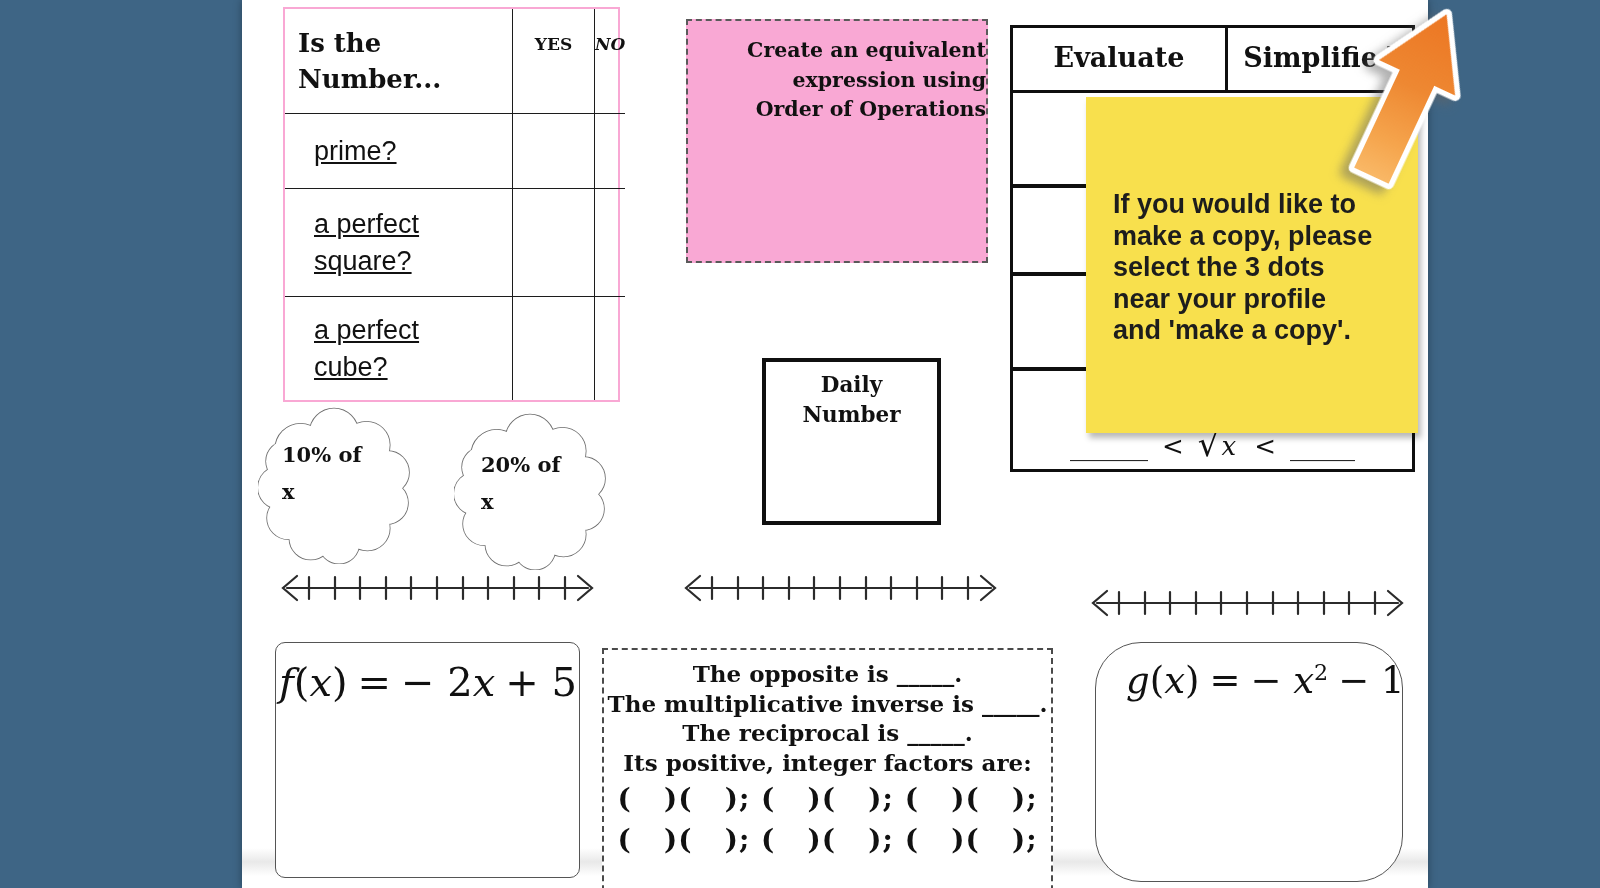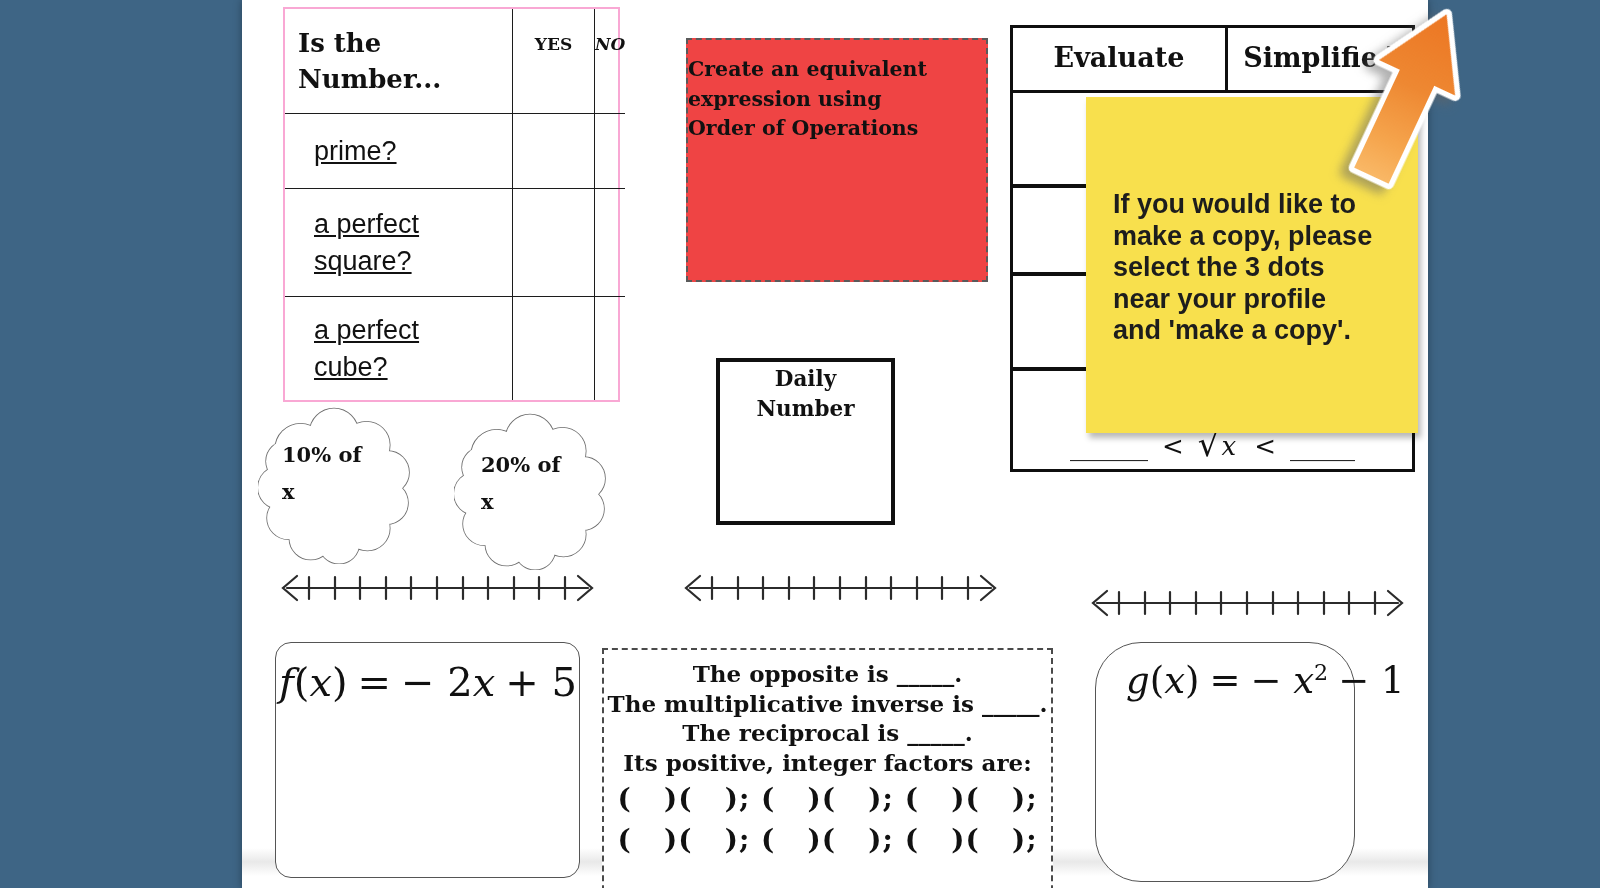--- a/index.html
+++ b/index.html
@@ -23,27 +23,27 @@
   .t1 > div:nth-child(3n) { border-right:none;font-style:italic; }
   .t1 > div:nth-child(n+10){ border-bottom:none; }
   .t1-head { font-family:"DejaVu Serif",serif; font-weight:bold; font-size:26px;
              line-height:36px; padding:16px 0 0 13px; }
   .t1-yn   { font-family:"DejaVu Serif",serif; font-weight:bold; font-size:17px;
              text-align:center; padding-top:25px; }
   .t1-row  { font-size:27px; line-height:37px; padding-left:29px;
              display:flex; flex-direction:column; justify-content:center;text-decoration:underline; }
 
   
-  .equiv { left:686px; top:38px; width:302px; height:244px; border:2px dashed #5a5a5a;
-           background:#ef4444; text-align:left; padding-top:15px; z-index:2; }
+  .equiv { left:686px; top:19px; width:302px; height:244px; border:2px dashed #5a5a5a;
+           background:#f9a8d4; text-align:right; padding-top:15px; z-index:2; }
   .equiv div { font-family:"DejaVu Serif",serif; font-weight:bold; font-size:20.5px; line-height:29.5px; }
 
   
-  .daily { left:716px; top:358px; width:179px; height:167px; border:4px solid #101010;
-           background:#fff; text-align:center; padding-top:2px; z-index:2; }
+  .daily { left:762px; top:358px; width:179px; height:167px; border:4px solid #101010;
+           background:#fff; text-align:center; padding-top:8px; z-index:2; }
   .daily div { font-family:"DejaVu Serif",serif; font-weight:bold; font-size:21.5px; line-height:30px; }
 
   
   .t2 { left:1010px; top:25px; width:405px; height:447px; border:3.5px solid #0f0f0f;
         background:#fff; z-index:3; }
   .t2-header { display:flex; height:64.5px; border-bottom:3.5px solid #0f0f0f;justify-content:flex-end; }
   .t2-header .c1 { width:215px; border-right:3.5px solid #0f0f0f; }
   .t2-header .c1, .t2-header .c2 { font-family:"DejaVu Serif",serif; font-weight:bold;
         font-size:27px; text-align:center; line-height:60px; flex-shrink:0; }
   .t2-header .c2 { flex:1; white-space:nowrap; overflow:hidden; }
@@ -74,22 +74,22 @@
         font-family:"DejaVu Serif",serif; font-weight:bold; font-size:21px; line-height:37px; }
 
   
   .nl { width:321px; height:44px; z-index:2; }
   .nl1 { left:277px; top:566px; }
   .nl2 { left:680px; top:566px; }
   .nl3 { left:1087px; top:581px; }
 
   
   .fx { left:275px; top:642px; width:305px; height:236px; border:1.6px solid #555;
-        border-radius:16px; background:#fff; padding:16px 0 0 3px; z-index:2; }
-  .gx { left:1095px; top:642px; width:260px; height:240px; border:1.6px solid #555;
+        border-radius:10px; background:#fff; padding:16px 0 0 3px; z-index:2; }
+  .gx { left:1095px; top:642px; width:308px; height:240px; border:1.6px solid #555;
         border-radius:46px; background:#fff; padding:16px 0 0 30px; z-index:2; }
   .eq { font-family:"DejaVu Serif",serif; white-space:nowrap; }
   .fx .eq { font-size:40px; }
   .gx .eq { font-size:37px; }
   .eq i { font-style:italic; }
   .eq .sp { display:inline-block; width:10px; }
   .eq sup { font-size:60%; vertical-align:super; }
 
   
   .opp { left:602px; top:648px; width:451px; height:263px; border:2px dashed #4a4a4a;

